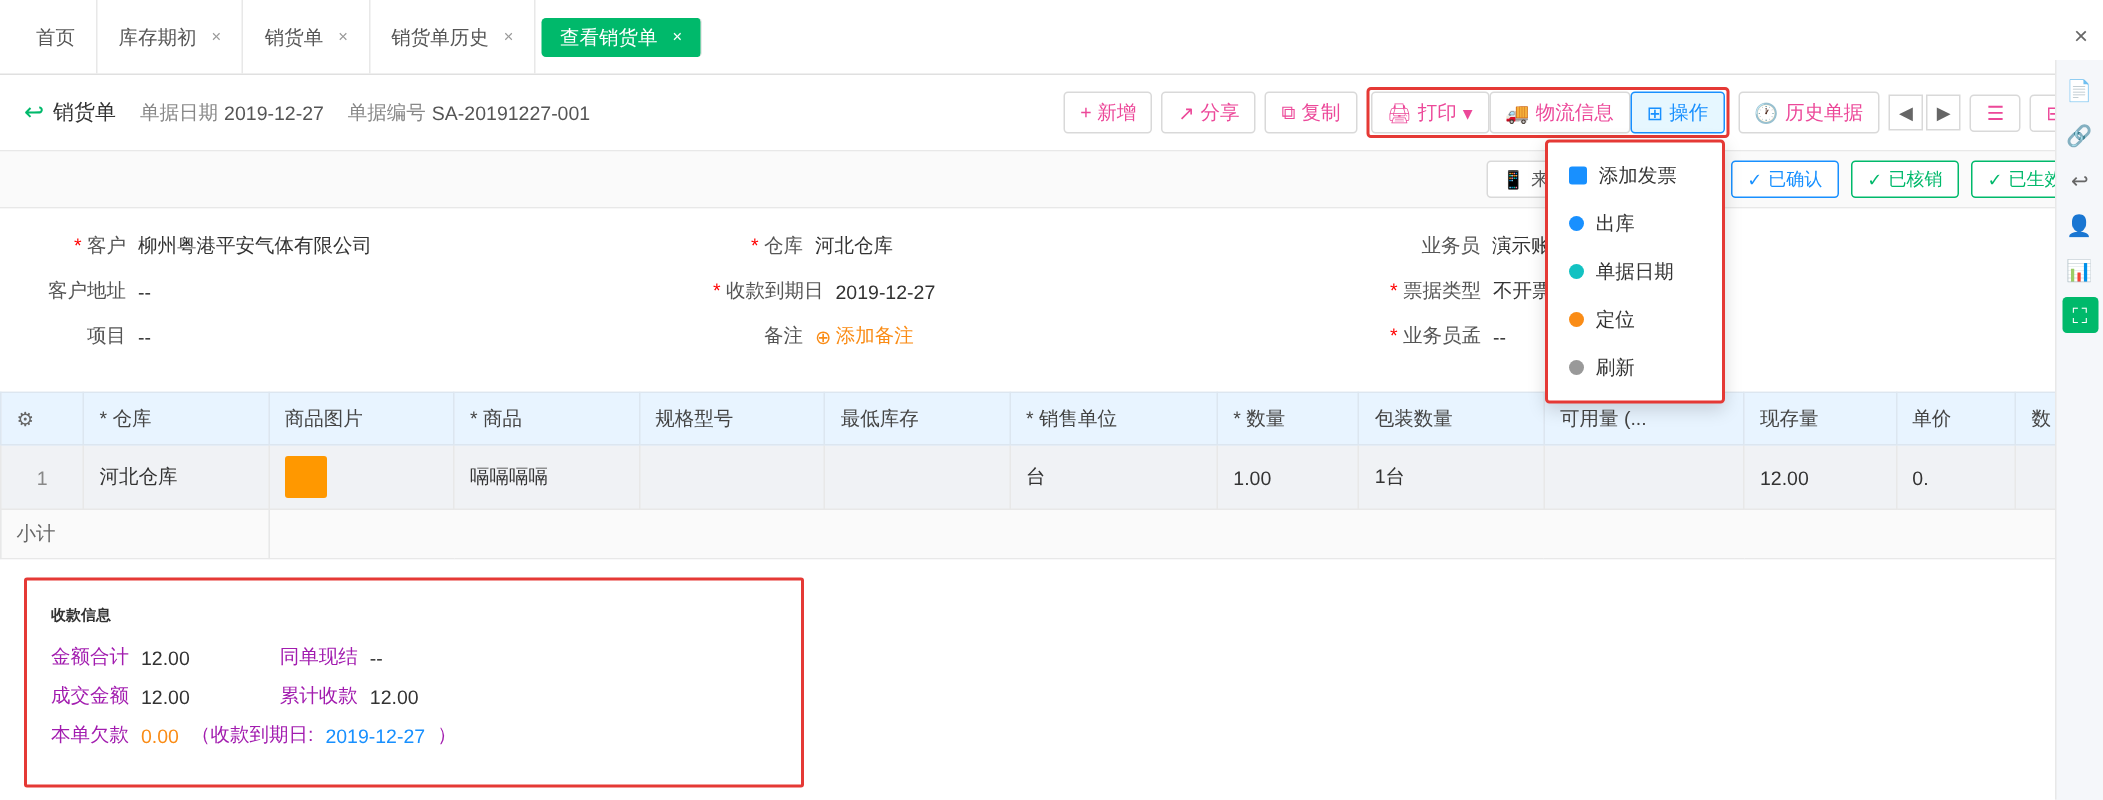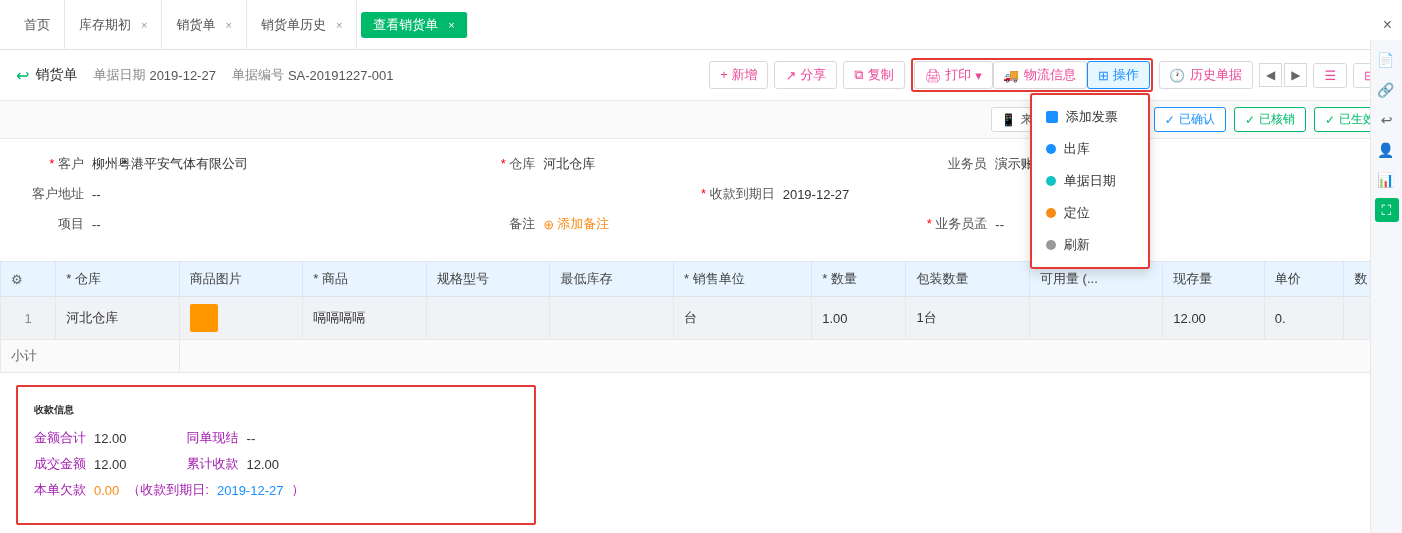--- a/index.html
+++ b/index.html
@@ -266,20 +266,24 @@
     </div>
   </div>
   <div class="form-row">
     <div class="form-field">
       <span class="form-label">客户地址</span>
       <span class="form-value">--</span>
     </div>
     <div class="form-field">
       <span class="form-label required">收款到期日</span>
       <span class="form-value">2019-12-27</span>
+    </div>
+    <div class="form-field">
+      <span class="form-label required">票据类型</span>
+      <span class="form-value">不开票</span>
     </div>
   </div>
   <div class="form-row">
     <div class="form-field">
       <span class="form-label">项目</span>
       <span class="form-value">--</span>
     </div>
     <div class="form-field">
       <span class="form-label">备注</span>
       <span class="form-add">

